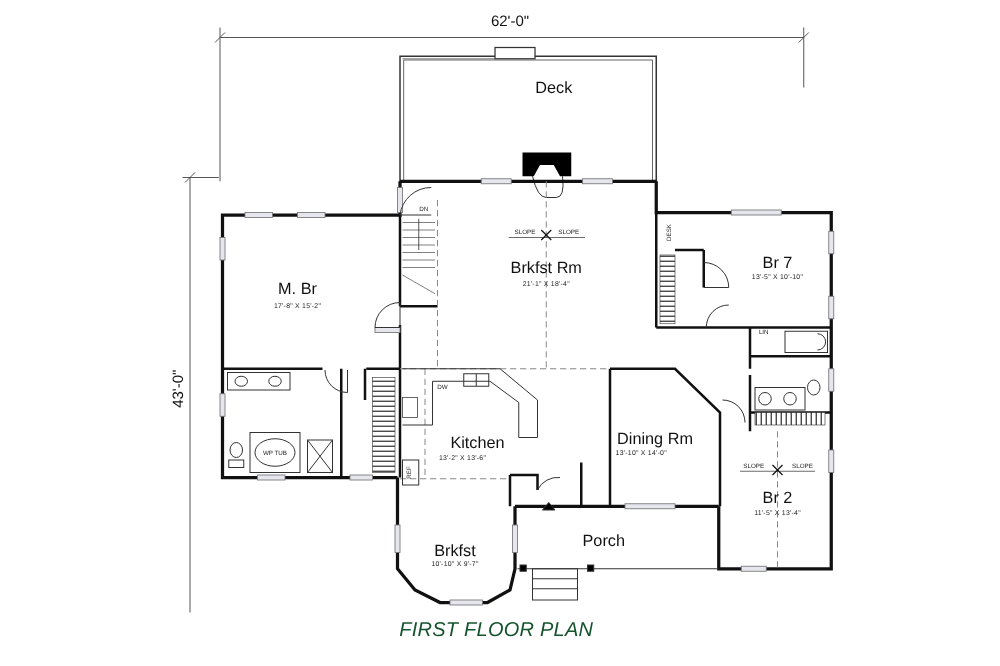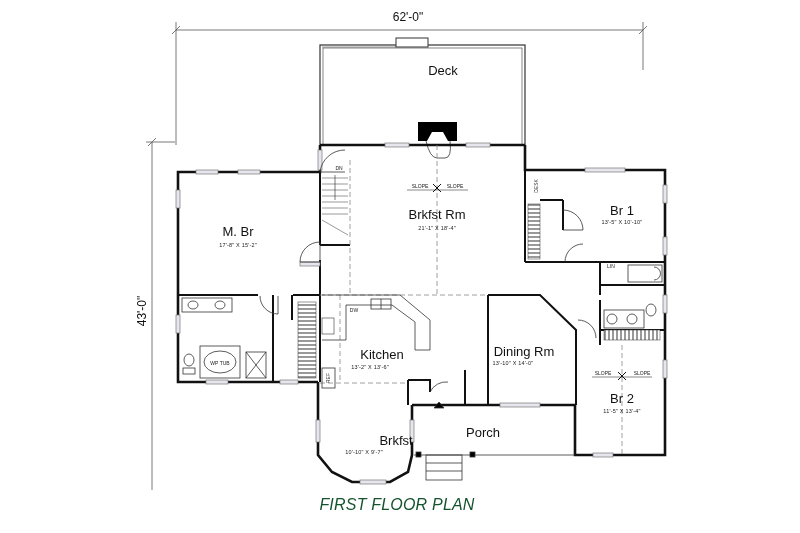--- a/index.html
+++ b/index.html
@@ -209,40 +209,40 @@
 <div class="lbl room-name" style="left:443px;top:70px;text-align:center;">Deck</div>
 
 <div class="lbl small" style="left:420px;top:186px;">SLOPE</div>
 <div class="lbl small" style="left:455px;top:186px;">SLOPE</div>
 <div class="lbl room-name" style="left:437px;top:214px;">Brkfst Rm</div>
 <div class="lbl room-dim" style="left:437px;top:228px;">21'-1" X 18'-4"</div>
 
 <div class="lbl room-name" style="left:238px;top:231px;">M. Br</div>
 <div class="lbl room-dim" style="left:238px;top:245px;">17'-8" X 15'-2"</div>
 
-<div class="lbl room-name" style="left:622px;top:210px;">Br 1</div>
+<div class="lbl room-name" style="left:622px;top:210px;">Br 7</div>
 <div class="lbl room-dim" style="left:622px;top:222px;">13'-5" X 10'-10"</div>
 <div class="lbl small vert" style="left:536px;top:186px;">DESK</div>
 
 <div class="lbl small" style="left:611px;top:266px;">LIN</div>
 
 <div class="lbl small" style="left:603px;top:373px;">SLOPE</div>
 <div class="lbl small" style="left:642px;top:373px;">SLOPE</div>
 <div class="lbl room-name" style="left:622px;top:398px;">Br 2</div>
 <div class="lbl room-dim" style="left:622px;top:411px;">11'-5" X 13'-4"</div>
 
 <div class="lbl room-name" style="left:370px;top:354px;margin-left:12px;">Kitchen</div>
 <div class="lbl room-dim" style="left:370px;top:367px;">13'-2" X 13'-6"</div>
 <div class="lbl small" style="left:354px;top:310px;">DW</div>
 <div class="lbl small vert" style="left:328px;top:378px;">REF</div>
 
 <div class="lbl room-name" style="left:508px;top:351px;padding-left:32px;">Dining Rm</div>
 <div class="lbl room-dim" style="left:513px;top:363px;">13'-10" X 14'-0"</div>
 
-<div class="lbl room-name" style="left:364px;top:440px;margin-left:32px;">Brkfst</div>
+<div class="lbl room-name" style="left:364px;top:440px;">Brkfst</div>
 <div class="lbl room-dim" style="left:364px;top:452px;">10'-10" X 9'-7"</div>
 
 <div class="lbl room-name" style="left:483px;top:432px;">Porch</div>
 
 <div class="lbl small" style="left:220px;top:363px;">WP TUB</div>
 
 <div class="lbl small" style="left:339px;top:168px;">DN</div>
 
 <div class="lbl title" style="left:397px;top:505px;">FIRST FLOOR PLAN</div>
 

